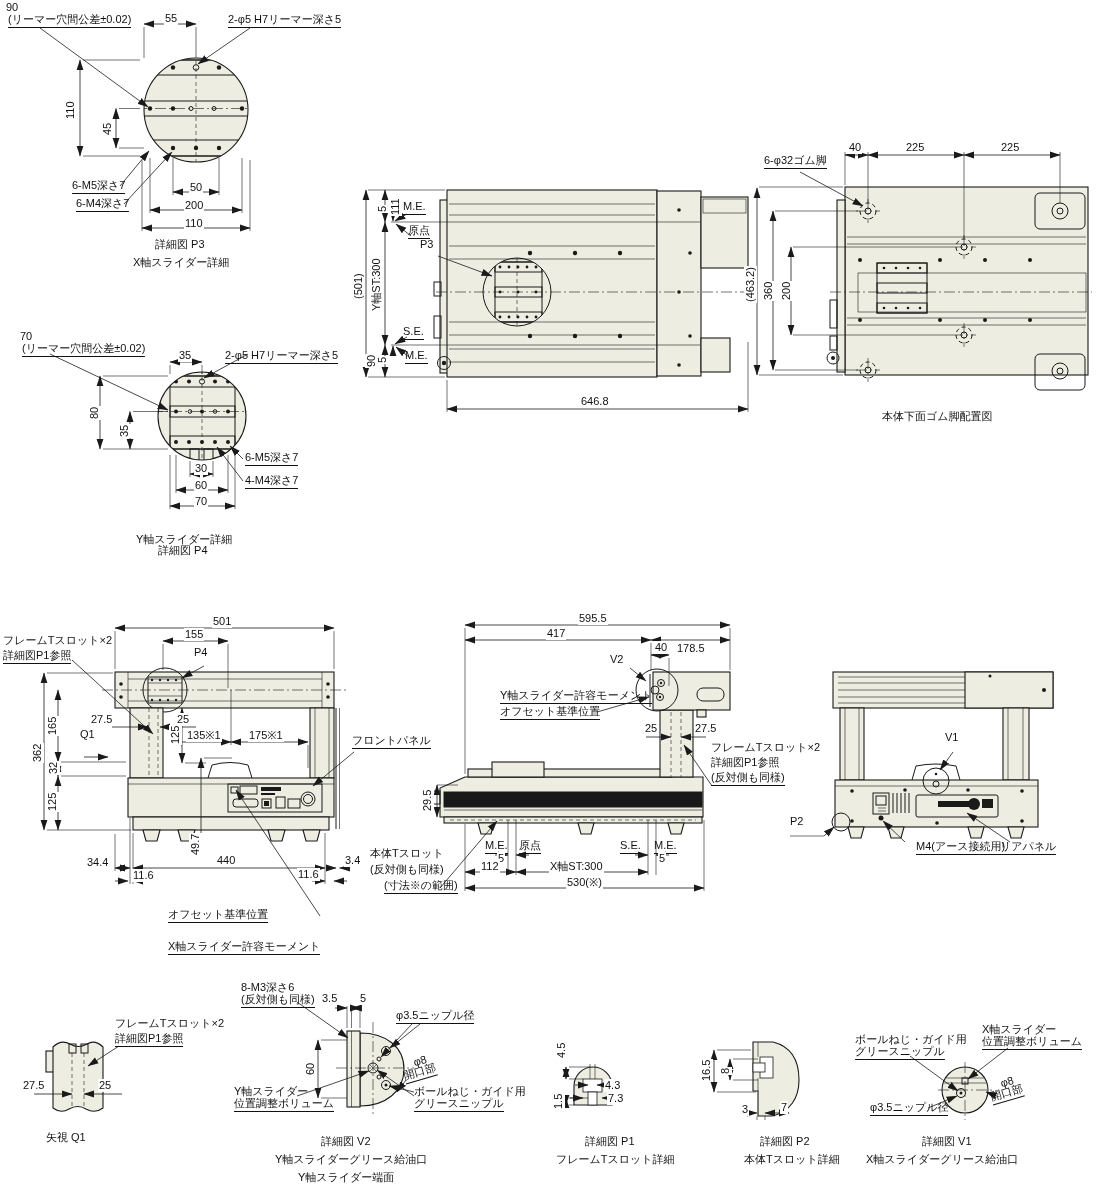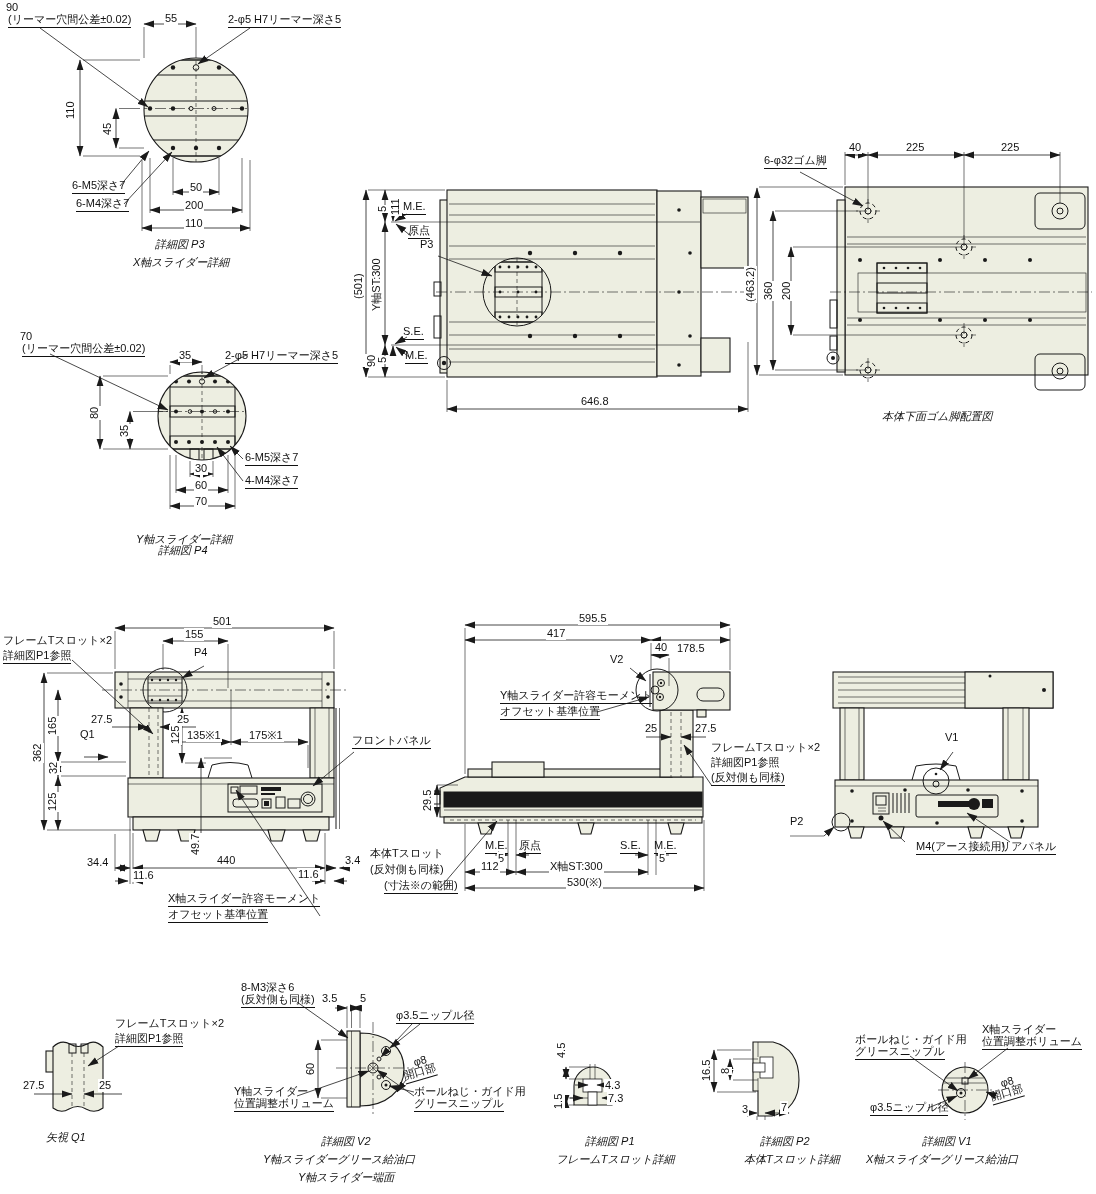--- a/index.html
+++ b/index.html
@@ -11,21 +11,21 @@
   .f{fill:#edeee1;stroke:#1a1a1a;stroke-width:1.1;}
   .w{fill:#fff;stroke:#1a1a1a;stroke-width:.8;}
   .d{stroke:#1a1a1a;stroke-width:.8;fill:none;}
   .dash{stroke-dasharray:4 3;}
   .cl{stroke:#1a1a1a;stroke-width:.6;fill:none;stroke-dasharray:11 3 2 3;}
   .dk{fill:#1a1a1a;stroke:none;}
   .band{fill:#191919;stroke:#1a1a1a;}
   #labels b{position:absolute;font-weight:normal;font-size:11px;color:#111;
             white-space:nowrap;line-height:1.15;}
   .jp{font-size:11.5px;}
-  .cap{font-size:15px;font-style:italic;}
+  .cap{font-size:15px;}
   .big{font-size:19px;}
   .bg{background:#fff;padding:0 1px;}
   .u{border-bottom:1.2px solid #111;padding-bottom:1px;}
   .v{transform:rotate(-90deg);transform-origin:0 0;}
   .tilt{transform:rotate(-16deg);transform-origin:0 0;}
 </style>
 </head>
 <body>
 
 <div id="canvas">
@@ -674,21 +674,21 @@
   <b class="bg" style="left:248px;top:729px">175※1</b>
   <b class="jp u" style="left:352px;top:734px">フロントパネル</b>
   <b class="v bg" style="left:47px;top:775px">32</b>
   <b class="v bg" style="left:46px;top:812px">125</b>
   <b class="v bg" style="left:189px;top:856px">49.7</b>
   <b class="bg" style="left:86px;top:856px">34.4</b>
   <b class="bg" style="left:216px;top:854px">440</b>
   <b class="bg" style="left:344px;top:854px">3.4</b>
   <b class="bg" style="left:132px;top:869px">11.6</b>
   <b class="bg" style="left:297px;top:868px">11.6</b>
-  <b class="jp u" style="left:168px;top:892px">X軸スライダー許容モーメント</b>
+  <b class="jp u" style="left:168px;top:940px">X軸スライダー許容モーメント</b>
   <b class="jp u" style="left:168px;top:908px">オフセット基準位置</b>
 
   <b class="bg" style="left:578px;top:612px">595.5</b>
   <b class="bg" style="left:546px;top:627px">417</b>
   <b class="bg" style="left:676px;top:642px">178.5</b>
   <b class="bg" style="left:654px;top:641px">40</b>
   <b class="big" style="left:610px;top:653px">V2</b>
   <b class="jp u" style="left:500px;top:689px">Y軸スライダー許容モーメント</b>
   <b class="jp u" style="left:500px;top:705px">オフセット基準位置</b>
   <b class="bg" style="left:644px;top:722px">25</b>
@@ -727,21 +727,21 @@
   <b class="bg" style="left:359px;top:992px">5</b>
   <b class="jp u" style="left:396px;top:1009px">φ3.5ニップル径</b>
   <b class="v bg" style="left:304px;top:1076px">60</b>
   <b class="tilt bg" style="left:411px;top:1057px">φ8</b>
   <b class="jp tilt u" style="left:402px;top:1070px">開口部</b>
   <b class="jp" style="left:414px;top:1085px">ボールねじ・ガイド用</b>
   <b class="jp u" style="left:414px;top:1097px">グリースニップル</b>
   <b class="jp" style="left:234px;top:1085px">Y軸スライダー</b>
   <b class="jp u" style="left:234px;top:1097px">位置調整ボリューム</b>
   <b class="cap" style="left:321px;top:1135px">詳細図 V2</b>
-  <b class="cap" style="left:263px;top:1153px">Y軸スライダーグリース給油口</b>
+  <b class="cap" style="left:275px;top:1153px">Y軸スライダーグリース給油口</b>
   <b class="cap" style="left:298px;top:1171px">Y軸スライダー端面</b>
 
   <b class="v bg" style="left:555px;top:1059px">4.5</b>
   <b class="v bg" style="left:552px;top:1110px">1.5</b>
   <b class="bg" style="left:604px;top:1079px">4.3</b>
   <b class="bg" style="left:607px;top:1092px">7.3</b>
   <b class="cap" style="left:585px;top:1135px">詳細図 P1</b>
   <b class="cap" style="left:556px;top:1153px">フレームTスロット詳細</b>
 
   <b class="v bg" style="left:700px;top:1082px">16.5</b>

